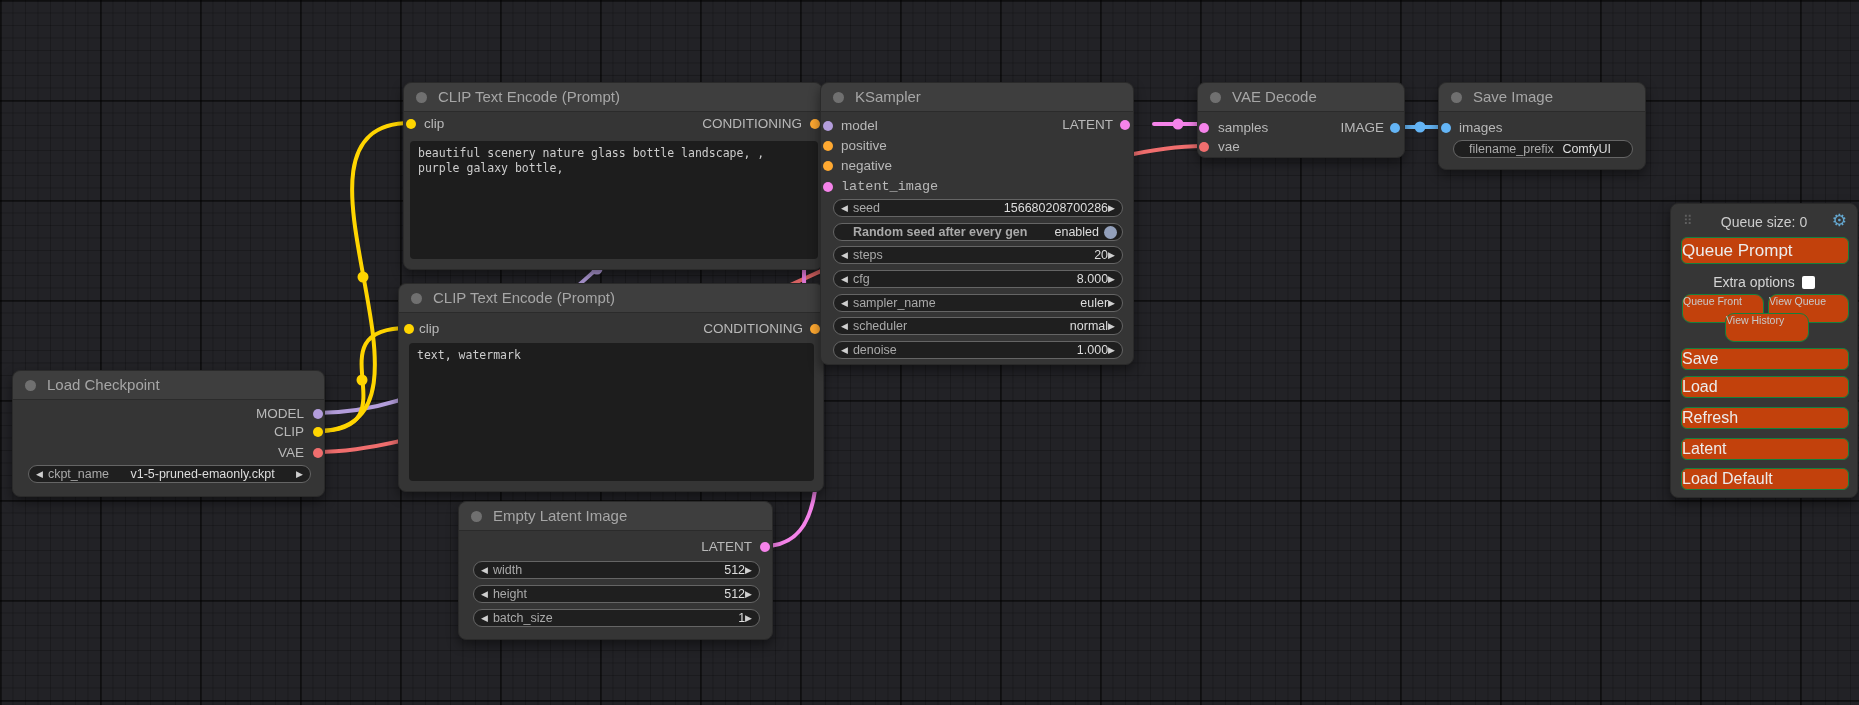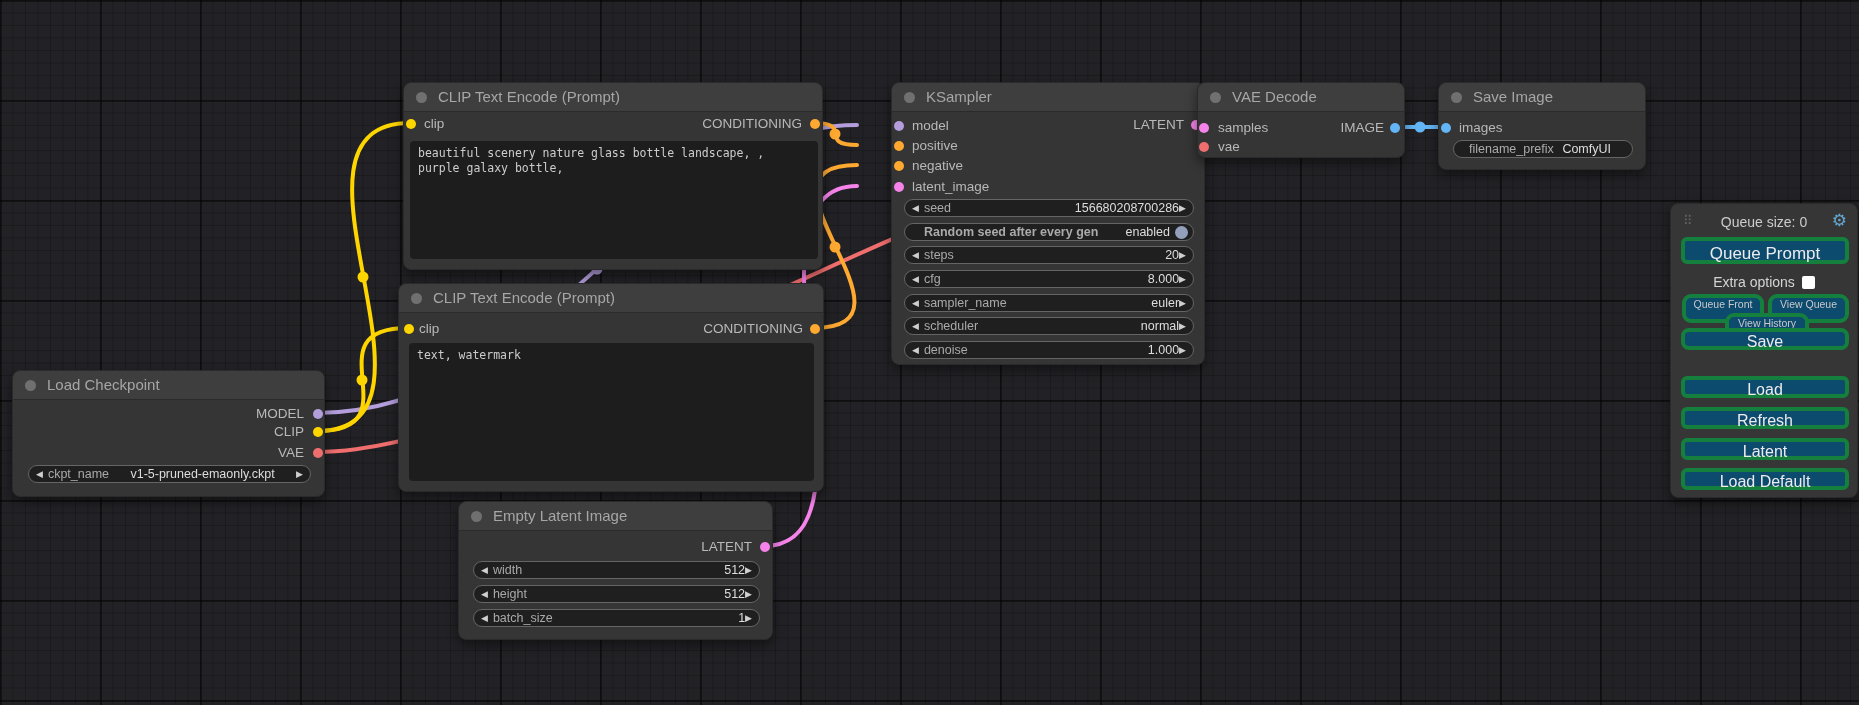--- a/index.html
+++ b/index.html
@@ -45,22 +45,22 @@
   .wvalue{margin-left:auto;color:#ddd;}
   .wvalue.center{margin:0 auto;}
   .toggle{width:13px;height:13px;border-radius:50%;background:#93a0bb;flex:0 0 auto;margin-right:-2px;}
 
   .qpanel{position:absolute;z-index:4;background:#363636;border:1px solid #2a2a2a;border-radius:8px;
     box-shadow:0 5px 12px rgba(0,0,0,.5);box-sizing:border-box;}
   .qhead{position:absolute;left:0;right:0;top:9px;height:18px;text-align:center;
     color:#cccccc;font-size:14px;line-height:18px;}
   .drag{position:absolute;left:12px;top:10px;color:#5f5f5f;font-size:13px;line-height:14px;}
   .gear{position:absolute;right:10px;top:7px;color:#64a7cf;font-size:17px;line-height:20px;}
-  .qbtn{position:absolute;left:10px;width:168px;background:#0c4a6e;border:4px solid #15803d;
-    border-radius:6px;color:#ececec;text-align:center;box-sizing:border-box;cursor:default;}
+  .qbtn{position:absolute;left:10px;width:168px;background:#c2410c;border:1px solid #15803d;
+    border-radius:6px;color:#ececec;box-sizing:border-box;cursor:default;}
   .qbig{height:22px;font-size:16px;line-height:20px;}
   .qsmall{border-radius:9px;height:29px;font-size:10.5px;line-height:13px;color:#c9c9c9;}
   .extra{position:absolute;left:0;right:0;display:flex;align-items:center;justify-content:center;
     gap:7px;color:#d4d4d4;font-size:14px;}
   .chk{width:13px;height:13px;background:#fff;border-radius:2px;}
 </style>
 </head>
 <body>
 
 <div class="canvas">
@@ -148,29 +148,29 @@
       <span class="warrow">▶</span>
     </div>
     <div class="widget" style="left:14px;top:107px;width:287px;">
       <span class="warrow">◀</span>
       <span class="wlabel">batch_size</span>
       <span class="wvalue">1</span>
       <span class="warrow">▶</span>
     </div>
   </div>
 
-  <div class="node" style="left:891px;top:82px;width:314px;height:283px;">
+  <div class="node" style="left:820px;top:82px;width:314px;height:283px;">
     <div class="ntitle">
       <span class="tdot"></span>
       <span>KSampler</span>
     </div>
     <div class="slot" style="left:20px;top:34px;">model</div>
     <div class="slot" style="left:20px;top:54px;">positive</div>
     <div class="slot" style="left:20px;top:74px;">negative</div>
-    <div class="slot" style="left:20px;top:95px;">latent_image</div>
+    <div class="slot" style="left:20px;top:95px;font-family:Liberation Mono, monospace;">latent_image</div>
     <div class="slot out" style="right:20px;top:33px;">LATENT</div>
     <span class="port p-model" style="left:2px;top:38px;"></span>
     <span class="port p-cond" style="left:2px;top:58px;"></span>
     <span class="port p-cond" style="left:2px;top:78px;"></span>
     <span class="port p-latent" style="left:2px;top:99px;"></span>
     <span class="port p-latent" style="left:299px;top:37px;"></span>
     <div class="widget" style="left:12px;top:116px;width:290px;">
       <span class="warrow">◀</span>
       <span class="wlabel">seed</span>
       <span class="wvalue">156680208700286</span>
@@ -244,20 +244,20 @@
     <div class="qhead">Queue size: 0</div>
     <span class="gear">⚙</span>
     <div class="qbtn" style="top:33px;height:27px;font-size:17px;line-height:25px;">Queue Prompt</div>
     <div class="extra" style="top:70px;height:16px;">
       <span>Extra options</span>
       <span class="chk"></span>
     </div>
     <div class="qbtn qsmall" style="left:11px;width:82px;top:90px;">Queue Front</div>
     <div class="qbtn qsmall" style="left:97px;width:81px;top:90px;">View Queue</div>
     <div class="qbtn qsmall" style="left:54px;width:84px;top:109px;">View History</div>
-    <div class="qbtn qbig" style="top:124px;border-radius:8px;">Save</div>
+    <div class="qbtn qbig" style="top:144px;">Save</div>
     <div class="qbtn qbig" style="top:172px;">Load</div>
     <div class="qbtn qbig" style="top:203px;">Refresh</div>
     <div class="qbtn qbig" style="top:234px;">Latent</div>
     <div class="qbtn qbig" style="top:264px;">Load Default</div>
   </div>
 
 </div>
 
 </body></html>

